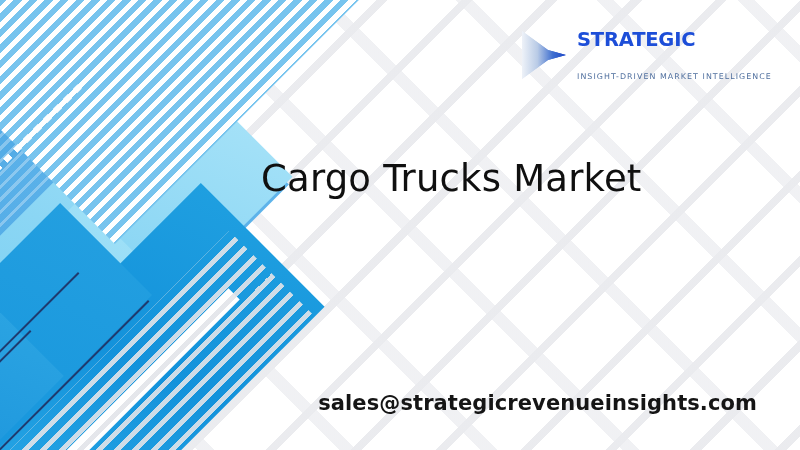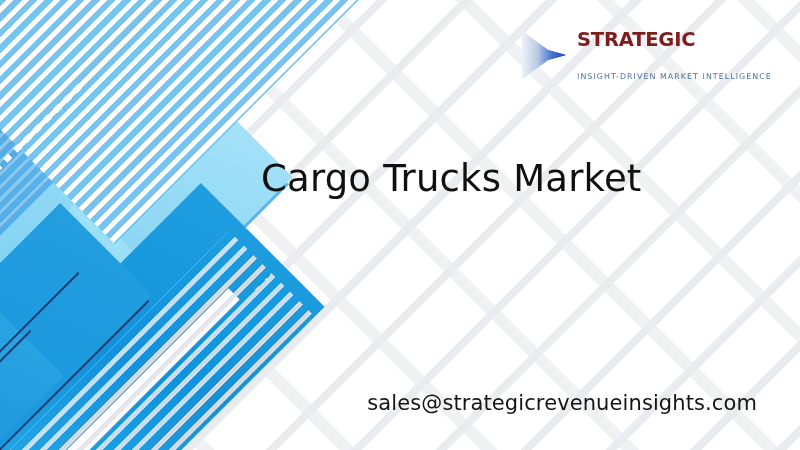--- a/index.html
+++ b/index.html
@@ -186,21 +186,21 @@
     text-align: center;
   }
 
   
   .email {
     position: absolute;
     right: 43px;
     top: 391px;
     font-family: "DejaVu Sans", sans-serif;
     font-size: 21px;
-    font-weight: 400;
+    font-weight: 700;
     color: #151515;
     letter-spacing: 0.1px;
     white-space: nowrap;
   }
 
   
   .logo {
     position: absolute;
     left: 519px;
     top: 28px;
@@ -208,21 +208,21 @@
     align-items: center;
     gap: 8px;
   }
   .logo-chevron { width: 50px; height: 54px; flex: none; }
   .logo-text { display: flex; flex-direction: column; }
   .logo-line {
     font-family: "DejaVu Sans", sans-serif;
     font-weight: 700;
     font-size: 19.5px;
     line-height: 21px;
-    color: #7f1d1d;
+    color: #1d4ed8;
     letter-spacing: -0.2px;
     white-space: nowrap;
   }
   .logo-tagline {
     font-family: "DejaVu Sans", sans-serif;
     font-size: 7.9px;
     font-weight: 400;
     color: #4f6f9e;
     letter-spacing: 1.05px;
     margin-top: 22px;

